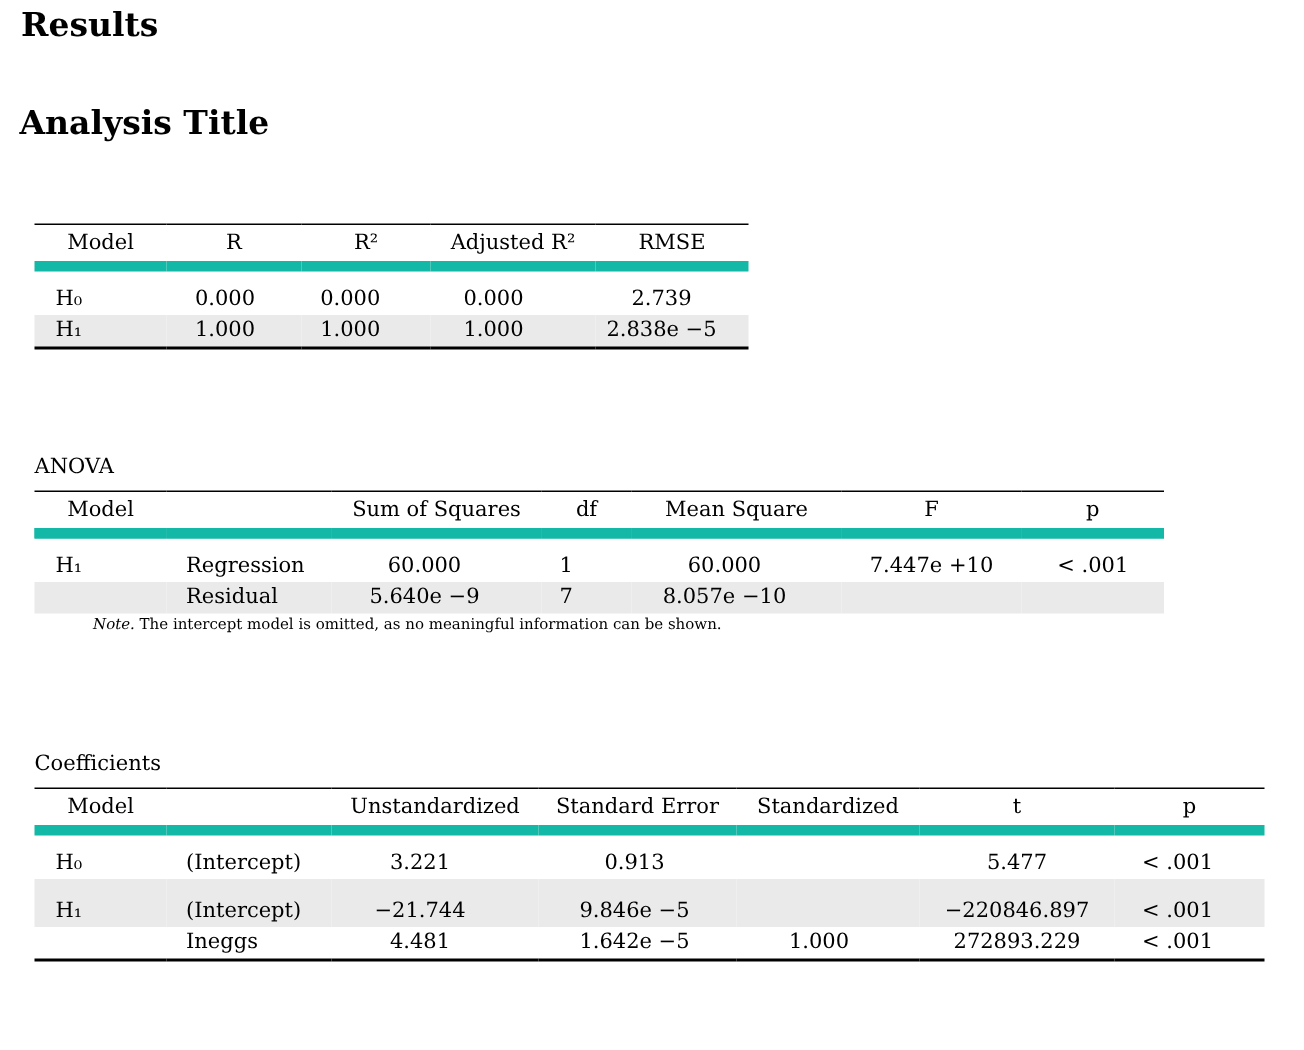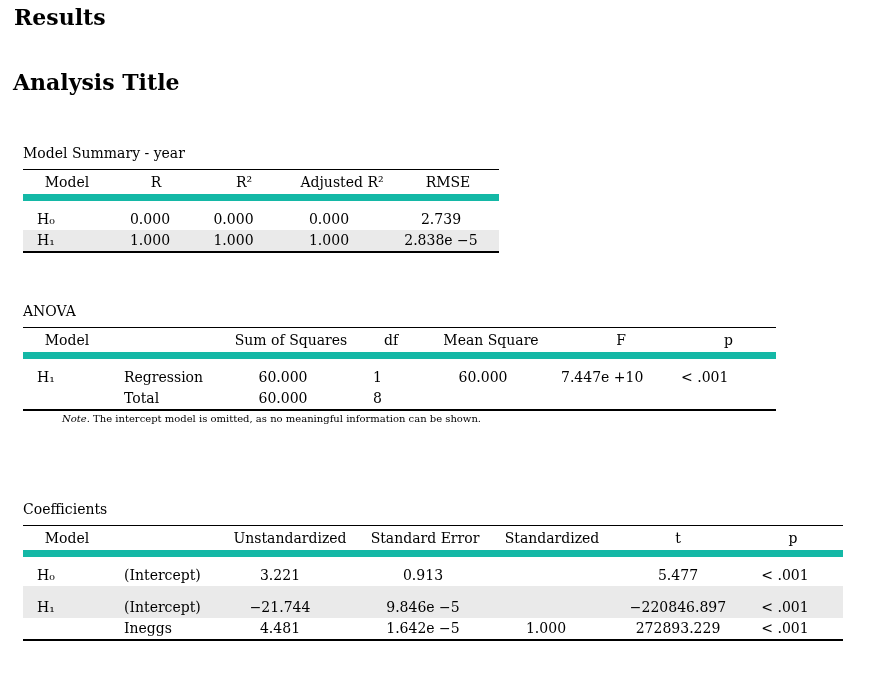--- a/index.html
+++ b/index.html
@@ -11,32 +11,31 @@
   .caption { font-size:14px; height:20px; line-height:20px; }
   table { border-collapse:collapse; font-size:14px; }
   th { font-weight:normal; height:24px; padding:0; text-align:center; }
   thead tr { border-top:1px solid #000; border-bottom:7px solid #14b8a6; }
   td { height:21px; padding:0; line-height:21px; }
   tbody tr.first td { padding-top:8px; }
   .shade td { background:#eaeaea; }
   tbody tr.last { border-bottom:2px solid #000; }
   .r { text-align:center; }
   .l { text-align:left; }
-  .c { }
+  .c { text-align:center; }
   .note { font-size:10px; margin-top:2px;margin-left:39px; }
   .note i { font-style:italic; }
 </style>
 </head>
 <body>
 
 <h1>Results</h1>
 <h2>Analysis Title</h2>
 
 <div class="tbl-wrap" style="left:23px; top:143px;">
-  <div class="caption">Model Summary - year</div>
   <table style="width:476px; margin-top:6px;">
     <colgroup>
         <col style="width:88px">
         <col style="width:90px">
         <col style="width:86px">
         <col style="width:110px">
         <col style="width:102px">
       </colgroup>
     <thead>
         <tr>
@@ -92,26 +91,26 @@
     <tbody>
       <tr class="first">
         <td class="l" style="padding-left:14px">H₁</td>
         <td class="l" style="padding-left:13px">Regression</td>
         <td class="r" style="padding-right:16px">60.000</td>
         <td class="l" style="padding-left:12px">1</td>
         <td class="r" style="padding-right:16px">60.000</td>
         <td class="c">7.447e +10</td>
         <td class="c">&lt; .001</td>
       </tr>
-      <tr class="last">
+      <tr class="shade">
         <td class="l" style="padding-left:14px"></td>
-        <td class="l" style="padding-left:13px">Total</td>
-        <td class="r" style="padding-right:16px">60.000</td>
-        <td class="l" style="padding-left:12px">8</td>
-        <td class="r" style="padding-right:16px"></td>
+        <td class="l" style="padding-left:13px">Residual</td>
+        <td class="r" style="padding-right:16px">5.640e −9</td>
+        <td class="l" style="padding-left:12px">7</td>
+        <td class="r" style="padding-right:16px">8.057e −10</td>
         <td class="c"></td>
         <td class="c"></td>
       </tr>
     </tbody>
   </table>
   <div class="note"><i>Note.</i><span> The intercept model is omitted, as no meaningful information can be shown.</span></div>
 </div>
 
 <div class="tbl-wrap" style="left:23px; top:499px;">
   <div class="caption">Coefficients</div>

